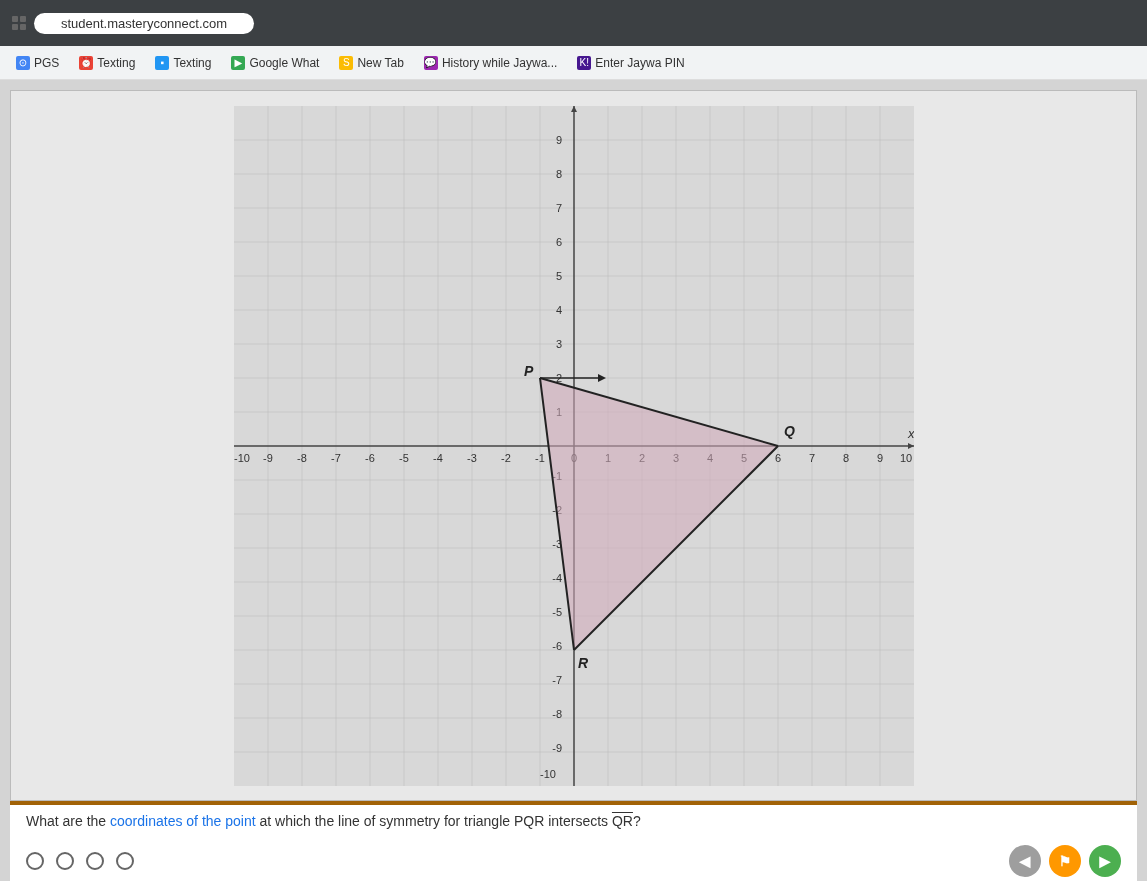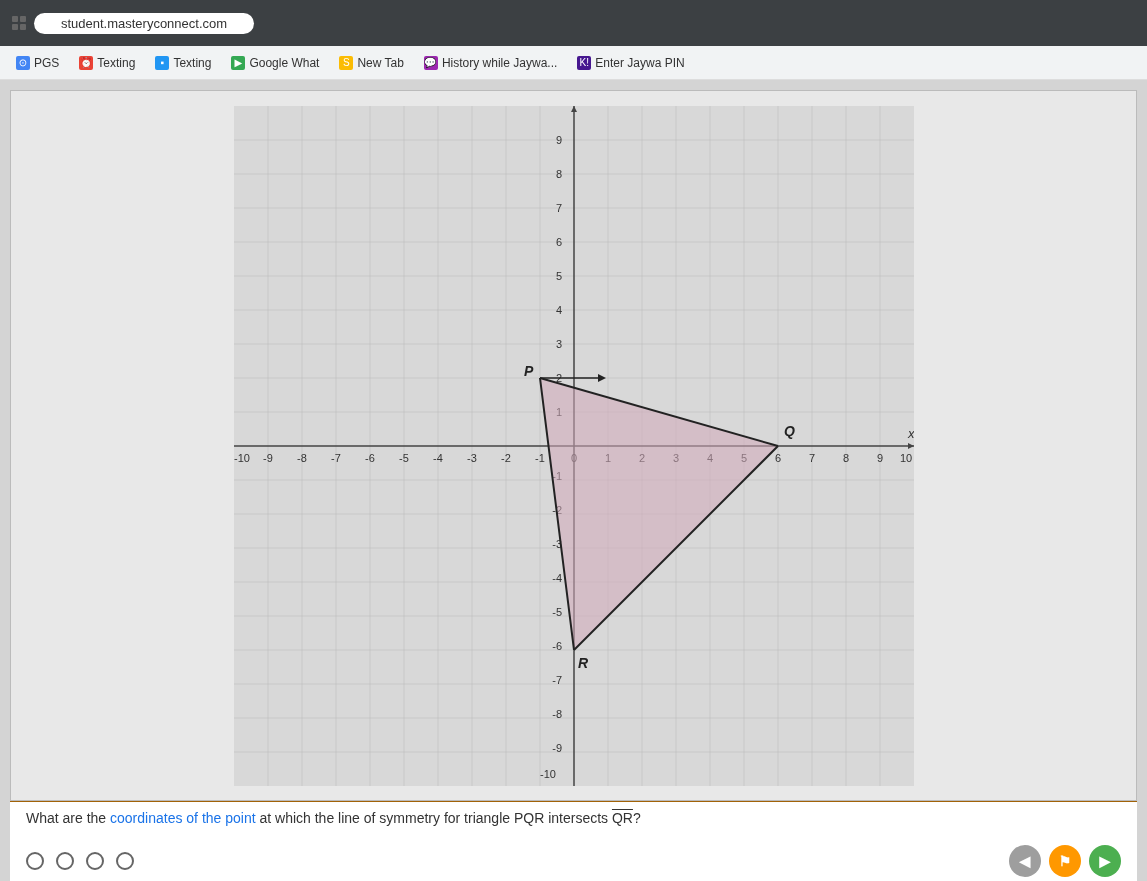--- a/index.html
+++ b/index.html
@@ -117,21 +117,21 @@
       height: 100%;
     }
 
     
     .question-area {
       background: #fff;
       width: 100%;
       padding: 8px 16px;
       font-size: 14px;
       color: #333;
-      border-top: 1px solid #a16207;
+      border-top: 4px solid #a16207;
       min-height: 40px;
     }
     .highlight-text {
       color: #1a73e8;
       font-weight: 500;
     }
 
     
     .answer-row {
       background: #fff;

